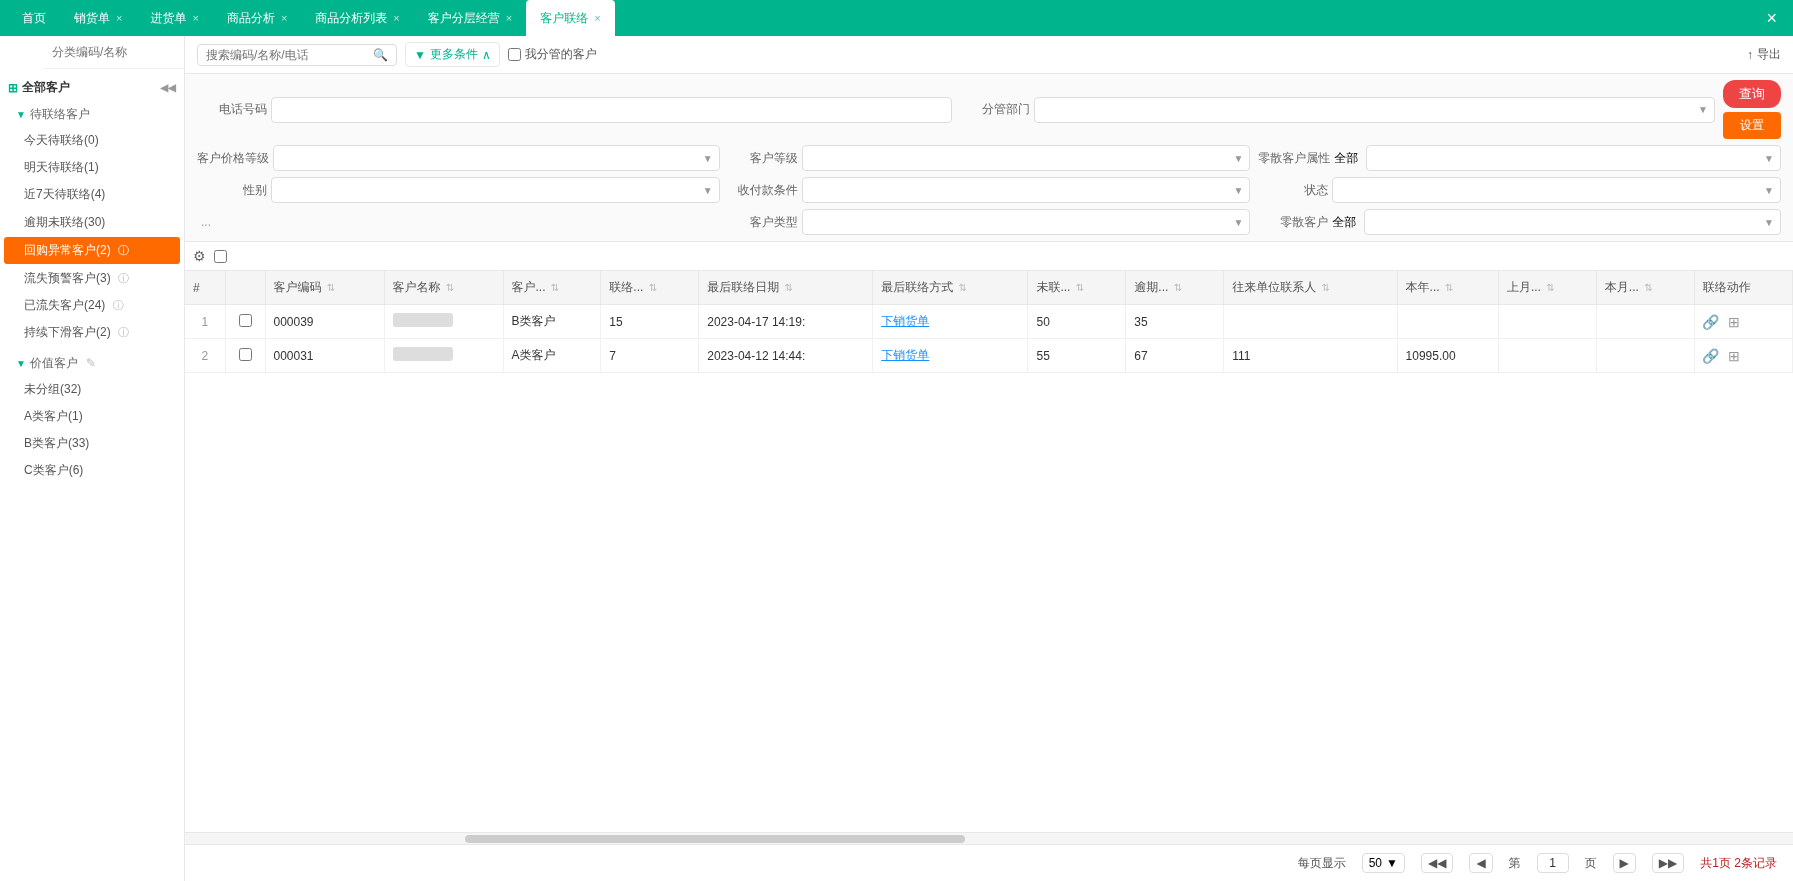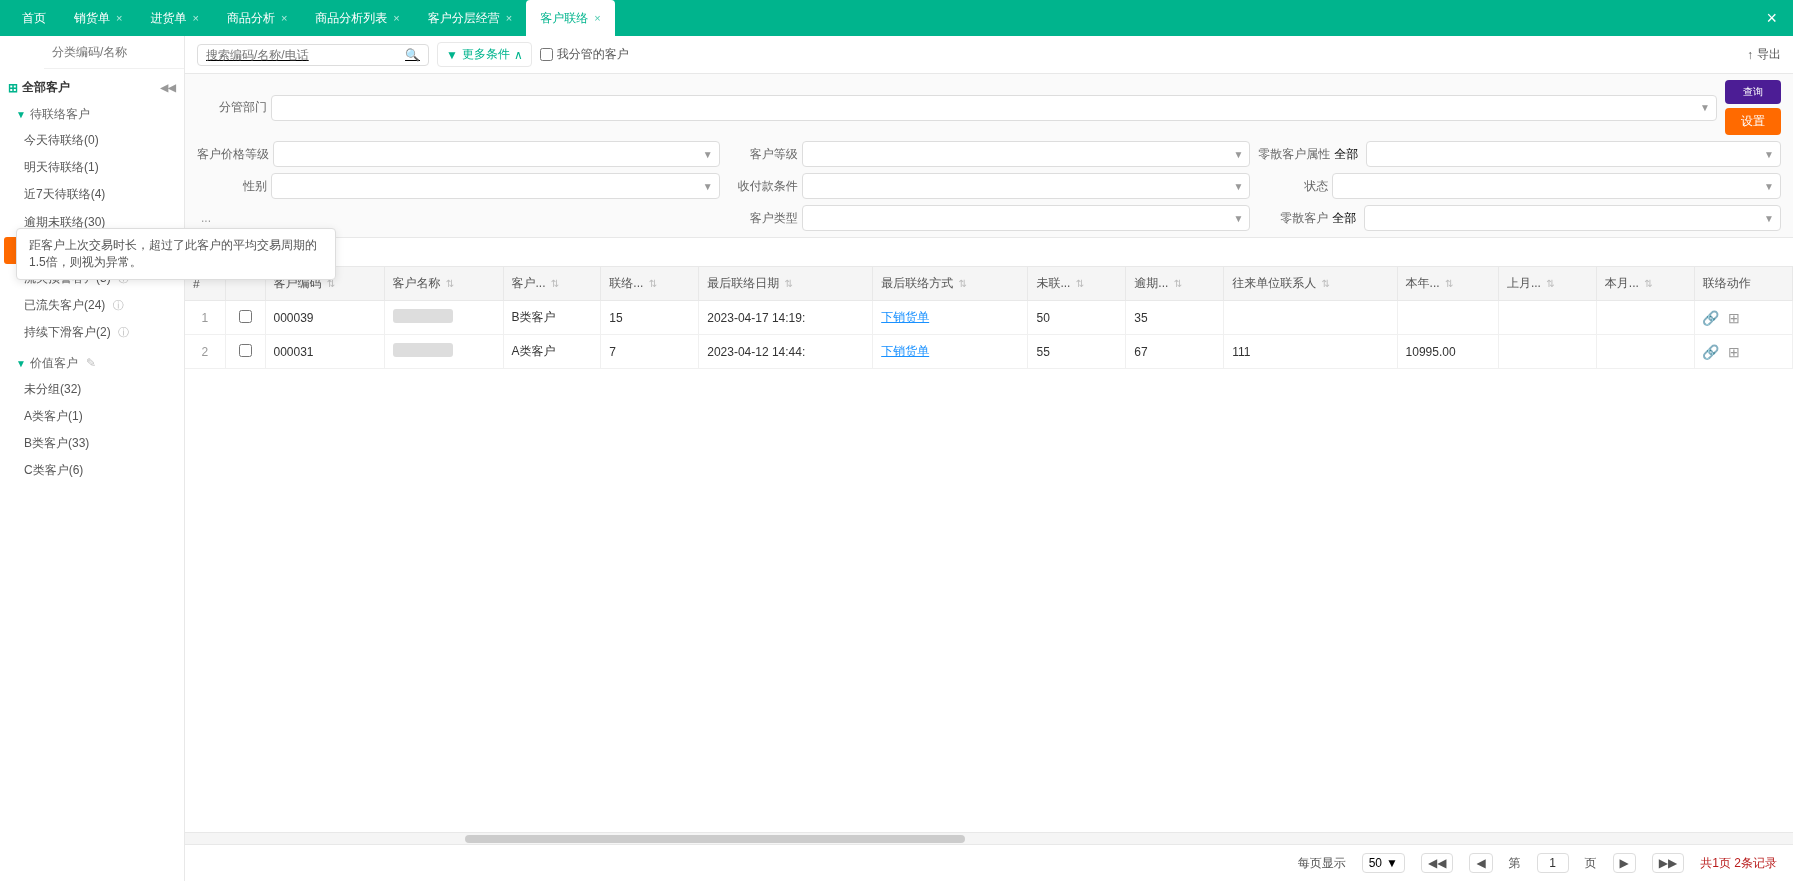--- a/index.html
+++ b/index.html
@@ -146,22 +146,21 @@
       align-items: center;
       gap: 8px;
       border-bottom: 1px solid #e8e8e8;
     }
     .search-box {
       display: flex;
       align-items: flex-start;
       border: 1px solid #ddd;
       border-radius: 4px;
       padding: 3px 8px;
-      width: 232px;
-      text-decoration: underline;
+      width: 200px;
     }
     .search-box input {
       border: none;
       outline: none;
       font-size: 12px;
       flex: 1;
       color: #999;
     }
     .more-filter-btn {
       display: flex;
@@ -239,27 +238,27 @@
       color: #555;
       background: white;
       min-height: 26px;
     }
     .filter-dots {
       color: #999;
       cursor: pointer;
       padding: 0 4px;
     }
     .query-btn {
-      background: #4c1d95;
+      background: #ef4444;
       color: white;
       border: none;
-      border-radius: 4px;
+      border-radius: 12px;
       padding: 5px 16px;
       cursor: pointer;
-      font-size: 10px;
+      font-size: 13px;
     }
     .settings-btn {
       background: #ff6a00;
       color: white;
       border: none;
       border-radius: 4px;
       padding: 5px 16px;
       cursor: pointer;
       font-size: 12px;
     }
@@ -481,23 +480,20 @@
       </div>
       <div class="tree-item">
         <span>B类客户(33)</span>
       </div>
       <div class="tree-item">
         <span>C类客户(6)</span>
       </div>
     </div>
   </div>
 
-  <div class="tooltip-box">
-    <span>距客户上次交易时长，超过了此客户的平均交易周期的1.5倍，则视为异常。</span>
-  </div>
 
   <div class="content-area">
 
     <div class="filter-bar">
       <div class="search-box">
         <input type="text" style="width: 160px;" placeholder="搜索编码/名称/电话">
         <span style="color:#00b48d;cursor:pointer;">🔍</span>
       </div>
       <div class="more-filter-btn">
         <span>▼</span>
@@ -511,20 +507,24 @@
       <div class="filter-spacer"></div>
       <div class="export-btn">
         <span>↑</span>
         <span>导出</span>
       </div>
     </div>
 
     <div class="advanced-filters">
 
       <div class="filter-row">
+        <div class="filter-field">
+          <span class="filter-label">电话号码</span>
+          <div class="filter-input" style="width:280px;"></div>
+        </div>
         <div class="filter-field">
           <span class="filter-label">分管部门</span>
           <div class="filter-select" style="width:280px;">
             <span></span>
             <span class="arrow">▼</span>
           </div>
         </div>
         <div class="btn-group">
           <button class="query-btn">查询</button>
           <button class="settings-btn">设置</button>

